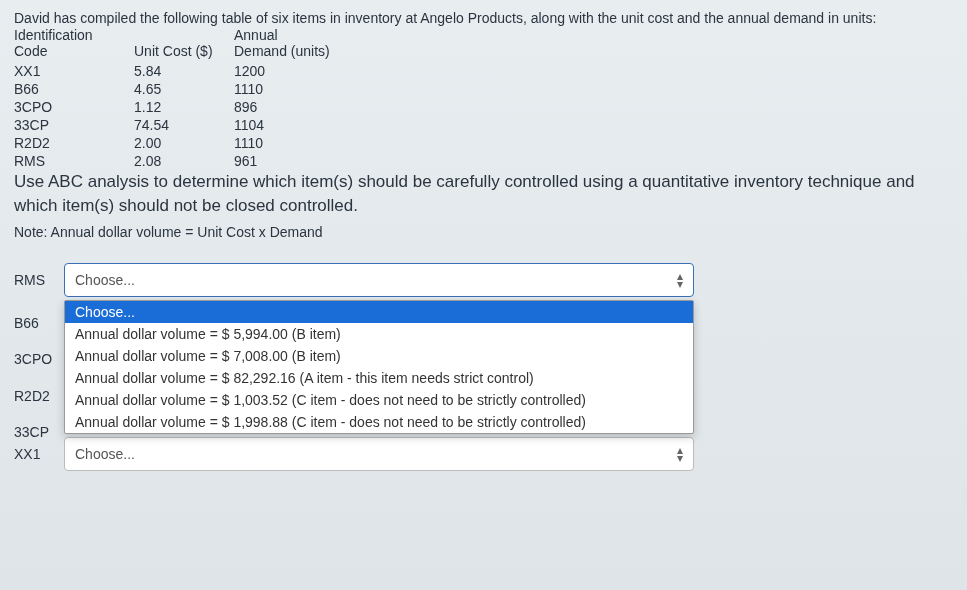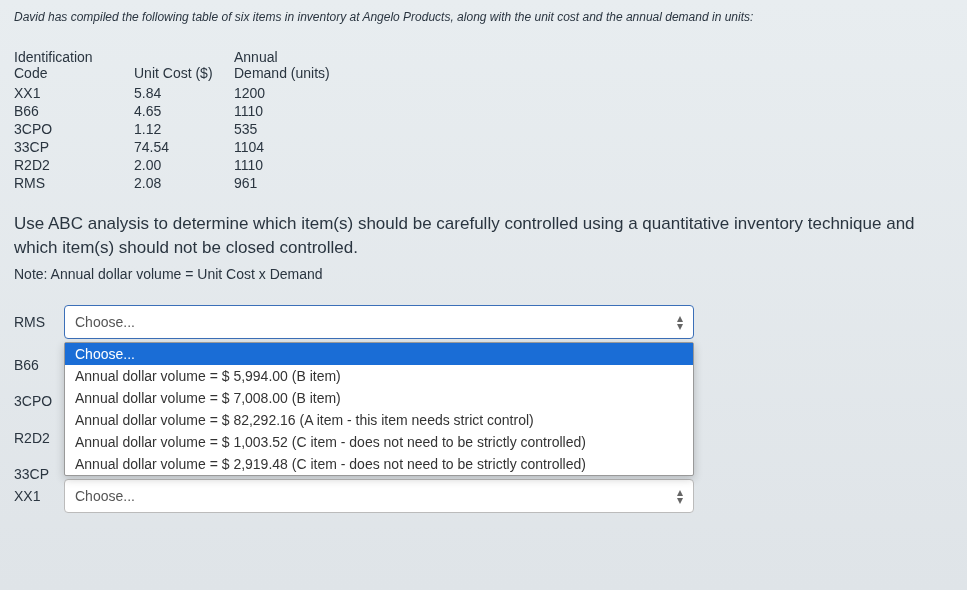--- a/index.html
+++ b/index.html
@@ -11,28 +11,26 @@
       width: 967px;
       height: 590px;
       font-family: -apple-system, BlinkMacSystemFont, "Segoe UI", Arial, sans-serif;
       background: linear-gradient(to bottom, #e8edf0 0%, #dfe4e8 100%);
       color: #2a3540;
       padding: 10px 14px;
       font-size: 14px;
       overflow: hidden;
     }
     .intro {
-      font-size: 12px;
-      margin-bottom: 24px;
-      color: #2a3540;
-      font-style: italic;
+      font-size: 14px;
+      margin-bottom: 0;
+      color: #2a3540;
     }
     .data-table {
       border-collapse: collapse;
-      margin-bottom: 20px;
     }
     .data-table th, .data-table td {
       text-align: left;
       padding: 1px 14px 1px 0;
       font-weight: normal;
       font-size: 14px;
       color: #2a3540;
     }
     .data-table th {
       vertical-align: bottom;
@@ -151,21 +149,21 @@
         <td>1200</td>
       </tr>
       <tr>
         <td>B66</td>
         <td>4.65</td>
         <td>1110</td>
       </tr>
       <tr>
         <td>3CPO</td>
         <td>1.12</td>
-        <td>535</td>
+        <td>896</td>
       </tr>
       <tr>
         <td>33CP</td>
         <td>74.54</td>
         <td>1104</td>
       </tr>
       <tr>
         <td>R2D2</td>
         <td>2.00</td>
         <td>1110</td>
@@ -197,21 +195,21 @@
   <div class="side-label-item" style="top:89px">3CPO</div>
   <div class="side-label-item" style="top:126px">R2D2</div>
   <div class="side-label-item" style="top:162px">33CP</div>
 
   <div class="dropdown-panel" id="dropdown-panel">
       <div class="dropdown-option highlighted">Choose...</div>
       <div class="dropdown-option">Annual dollar volume = $ 5,994.00 (B item)</div>
       <div class="dropdown-option">Annual dollar volume = $ 7,008.00 (B item)</div>
       <div class="dropdown-option">Annual dollar volume = $ 82,292.16 (A item - this item needs strict control)</div>
       <div class="dropdown-option">Annual dollar volume = $ 1,003.52 (C item - does not need to be strictly controlled)</div>
-      <div class="dropdown-option">Annual dollar volume = $ 2,919.48 (C item - does not need to be strictly controlled)</div>
+      <div class="dropdown-option">Annual dollar volume = $ 1,998.88 (C item - does not need to be strictly controlled)</div>
     </div>
 
   <div class="answer-row">
     <div class="answer-label">XX1</div>
     <div class="select-wrap">
       <div class="select-box plain">
         <span>Choose...</span>
         <span class="select-caret">▴<br>▾</span>
       </div>
     </div>

